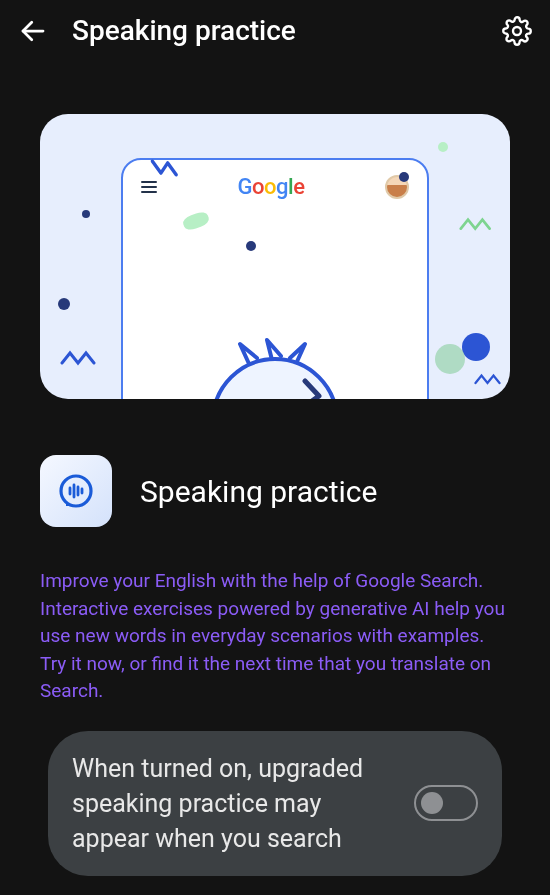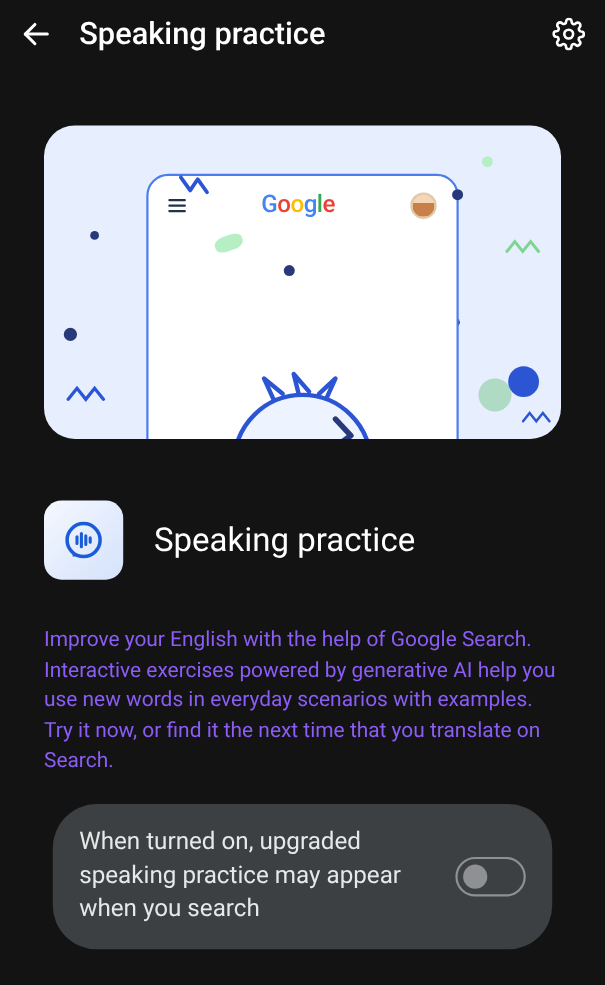--- a/index.html
+++ b/index.html
@@ -34,21 +34,21 @@
       background: #e7eefd;
       border-radius: 28px;
       position: relative;
       overflow: hidden;
     }
     .hero-card {
       position: absolute;
       left: 50%;
       transform: translateX(-50%);
       top: 44px;
-      width: 284px;
+      width: 308px;
       height: 350px;
       background: #fff;
       border: 2px solid #4c7df0;
       border-radius: 20px;
       padding: 14px 18px;
     }
     .hero-card-header {
       display: flex;
       align-items: center;
       justify-content: space-between;
@@ -125,21 +125,21 @@
       background: #3c4043;
       border-radius: 40px;
       padding: 20px 24px;
       display: flex;
       align-items: center;
       gap: 20px;
       margin: 0 8px 40px;
     }
     .toggle-label {
       flex: 1;
-      font-size: 22px;
+      font-size: 25px;
       line-height: 1.4;
       color: #e8e8e8;
     }
     .switch {
       width: 64px;
       height: 36px;
       border-radius: 20px;
       border: 2px solid #8e9093;
       position: relative;
       flex-shrink: 0;

